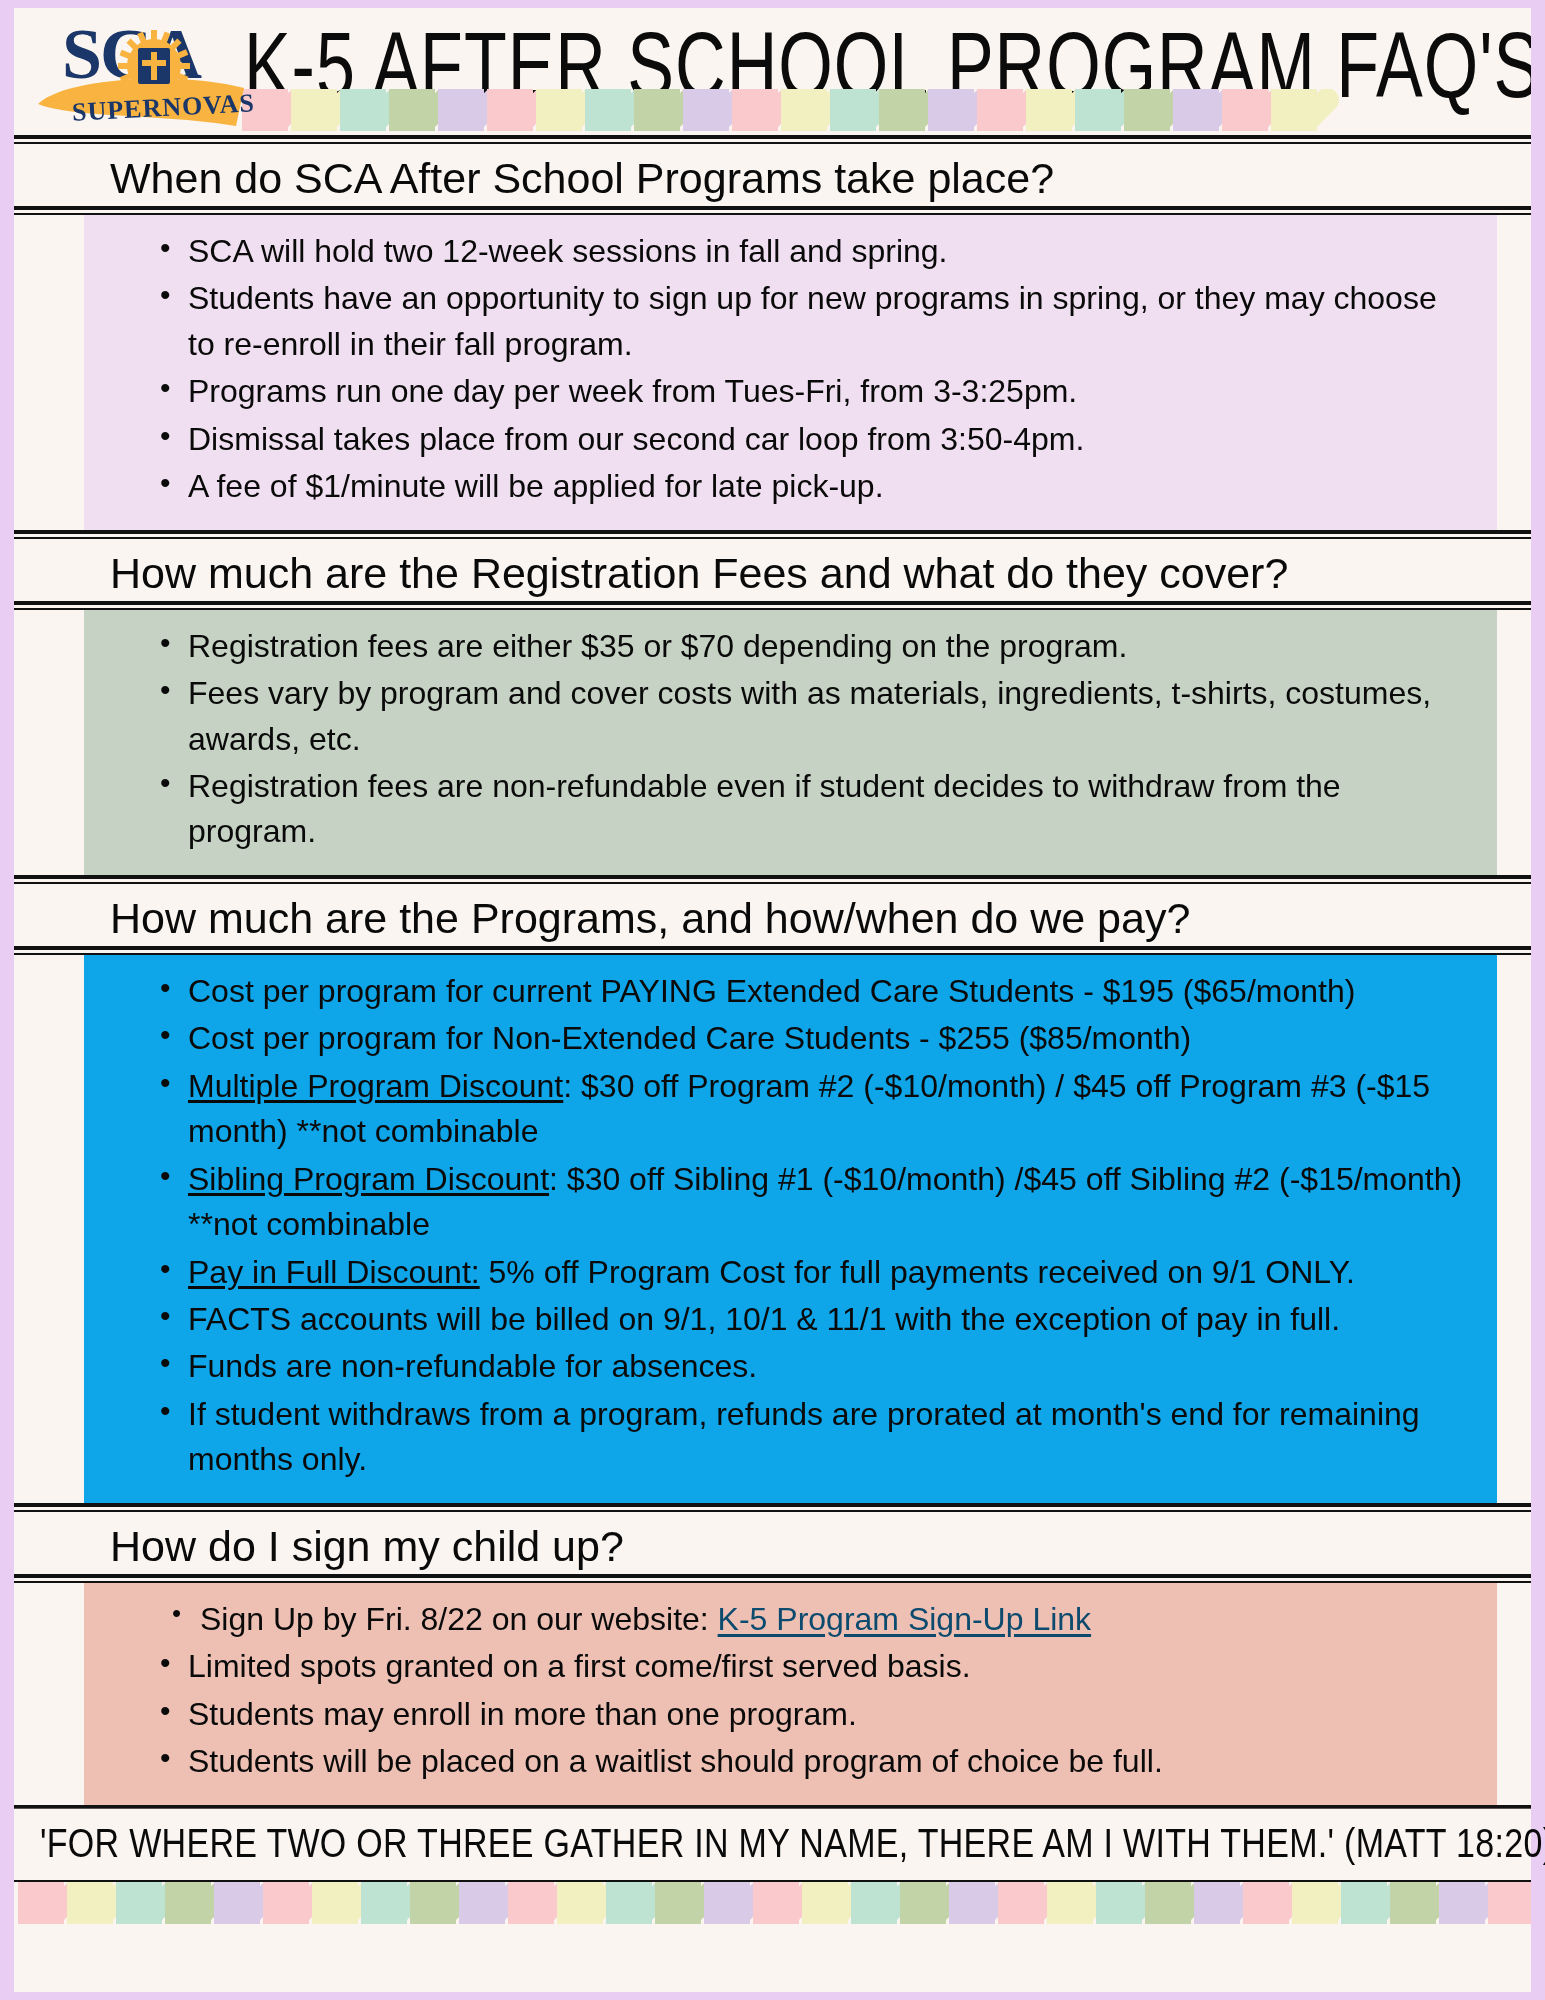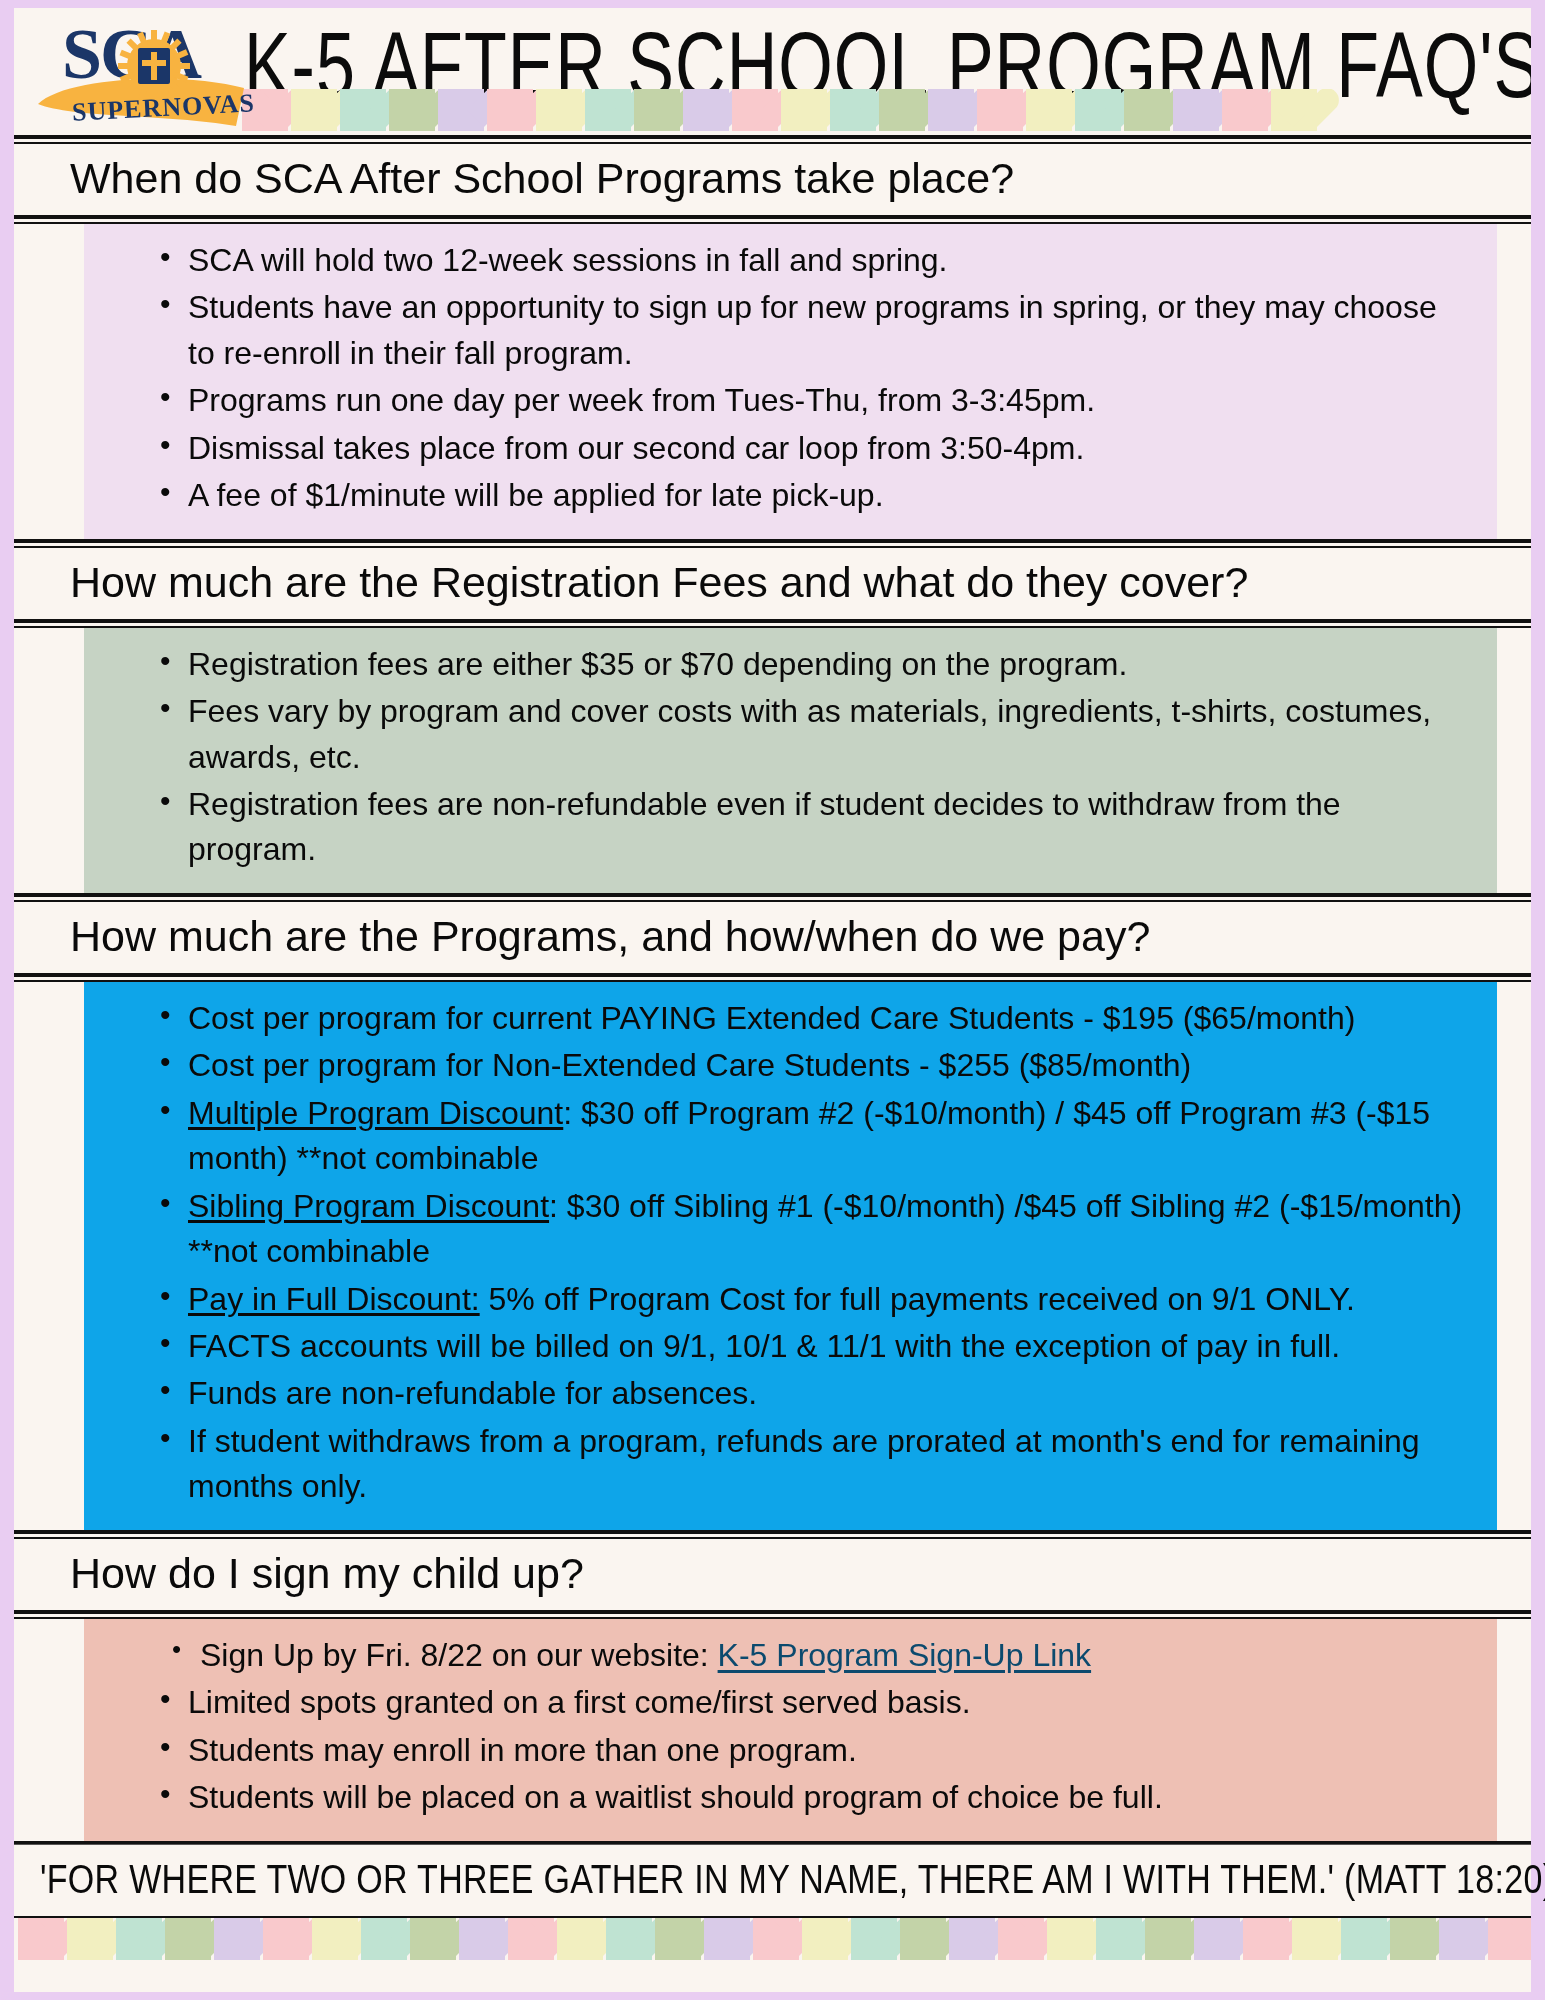--- a/index.html
+++ b/index.html
@@ -158,27 +158,28 @@
     flex: 0 0 auto;
     border-top: 4px solid #111;
     border-bottom: 2px solid #111;
     height: 9px;
     background: #faf5f0;
   }
 
   
   .question {
     background: #faf5f0;
-    padding: 7px 0 9px 56px;
+    padding: 7px 0 0 56px;
     font-family: "Liberation Sans Narrow", "Liberation Sans", sans-serif;
     font-size: 43px;
     line-height: 1.28;
     color: #0a0a0a;
     letter-spacing: 0px;
     transform-origin: left top;
+    margin-left: 40px;
   }
 
   
   .answer {
     padding: 14px 34px 18px 70px;
     font-family: "Liberation Sans Narrow", "Liberation Sans", sans-serif;
     font-size: 32px;
     line-height: 1.42;
     color: #0a0a0a;
   }
@@ -301,21 +302,21 @@
   </div>
 
   <div class="rule"></div>
 
   <div class="question">When do SCA After School Programs take place?</div>
   <div class="rule"></div>
   <div class="answer lav">
     <ul>
       <li>SCA will hold two 12-week sessions in fall and spring.</li>
       <li>Students have an opportunity to sign up for new programs in spring, or they may choose to re-enroll in their fall program.</li>
-      <li>Programs run one day per week from  Tues-Thu, from 3-3:45pm.</li>
+      <li>Programs run one day per week from  Tues-Fri, from 3-3:25pm.</li>
       <li>Dismissal takes place from our second car loop from 3:50-4pm.</li>
       <li>A fee of $1/minute will be applied for late pick-up.</li>
     </ul>
   </div>
 
   <div class="rule"></div>
 
   <div class="question">How much are the Registration Fees and what do they cover?</div>
   <div class="rule"></div>
   <div class="answer green">

